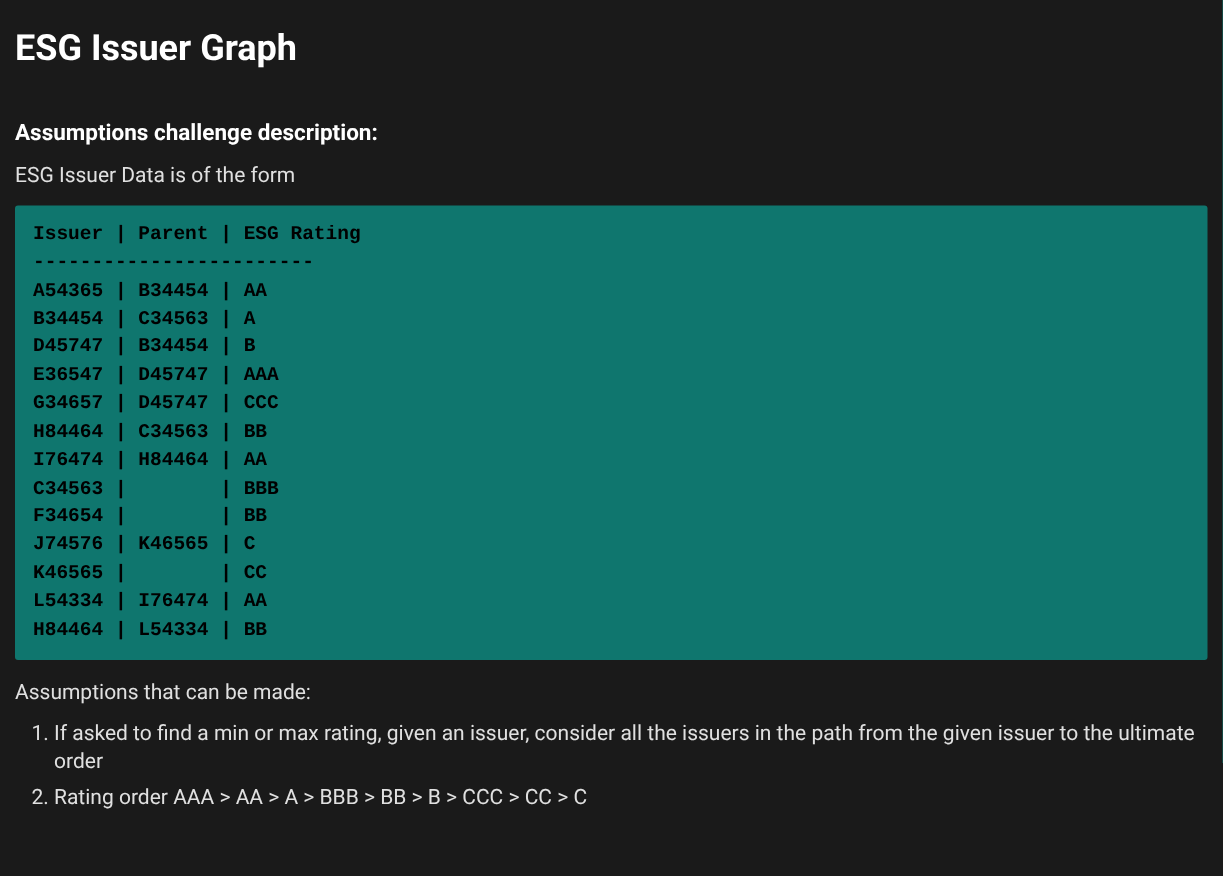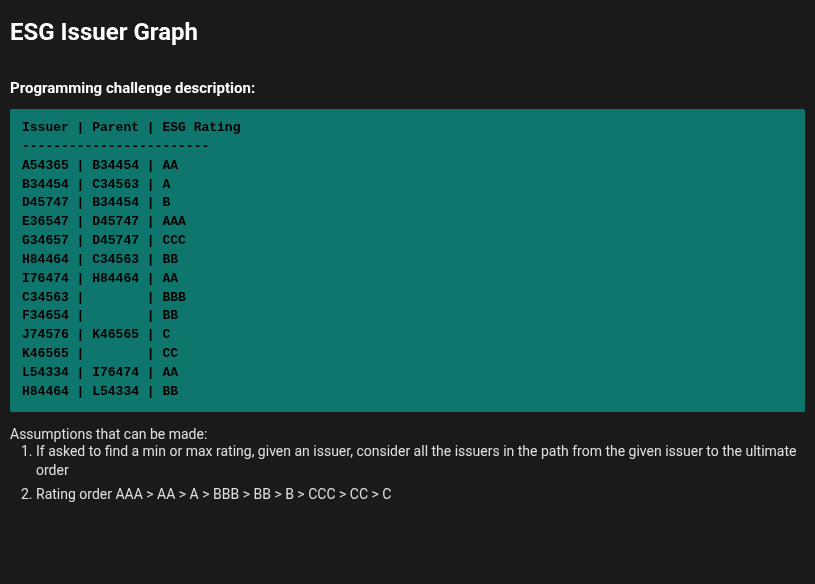--- a/index.html
+++ b/index.html
@@ -44,41 +44,42 @@
       font-weight: 600;
       line-height: 1.45;
       padding: 10px 12px;
       white-space: pre;
       border-radius: 2px;
       margin-bottom: 14px;
     }
     .assumptions-heading {
       font-size: 14px;
       color: #e0e0e0;
-      margin-bottom: 0;
+      margin-bottom: 10px;
     }
     .assumptions-list {
       list-style-type: decimal;
       padding-left: 26px;
       font-size: 14px;
       color: #e0e0e0;
       line-height: 1.4;
     }
     .assumptions-list li {
       margin-bottom: 4px;
     }
   </style>
 </head>
 <body>
 
 <div class="container">
   <h1 class="page-title">ESG Issuer Graph</h1>
 
-  <div class="section-heading">Programming challenge description:</div>
+  <div class="section-heading">Assumptions challenge description:</div>
 
+  <div class="intro-text">ESG Issuer Data is of the form</div>
 
   <div class="code-block">Issuer | Parent | ESG Rating
 ------------------------
 A54365 | B34454 | AA
 B34454 | C34563 | A
 D45747 | B34454 | B
 E36547 | D45747 | AAA
 G34657 | D45747 | CCC
 H84464 | C34563 | BB
 I76474 | H84464 | AA

